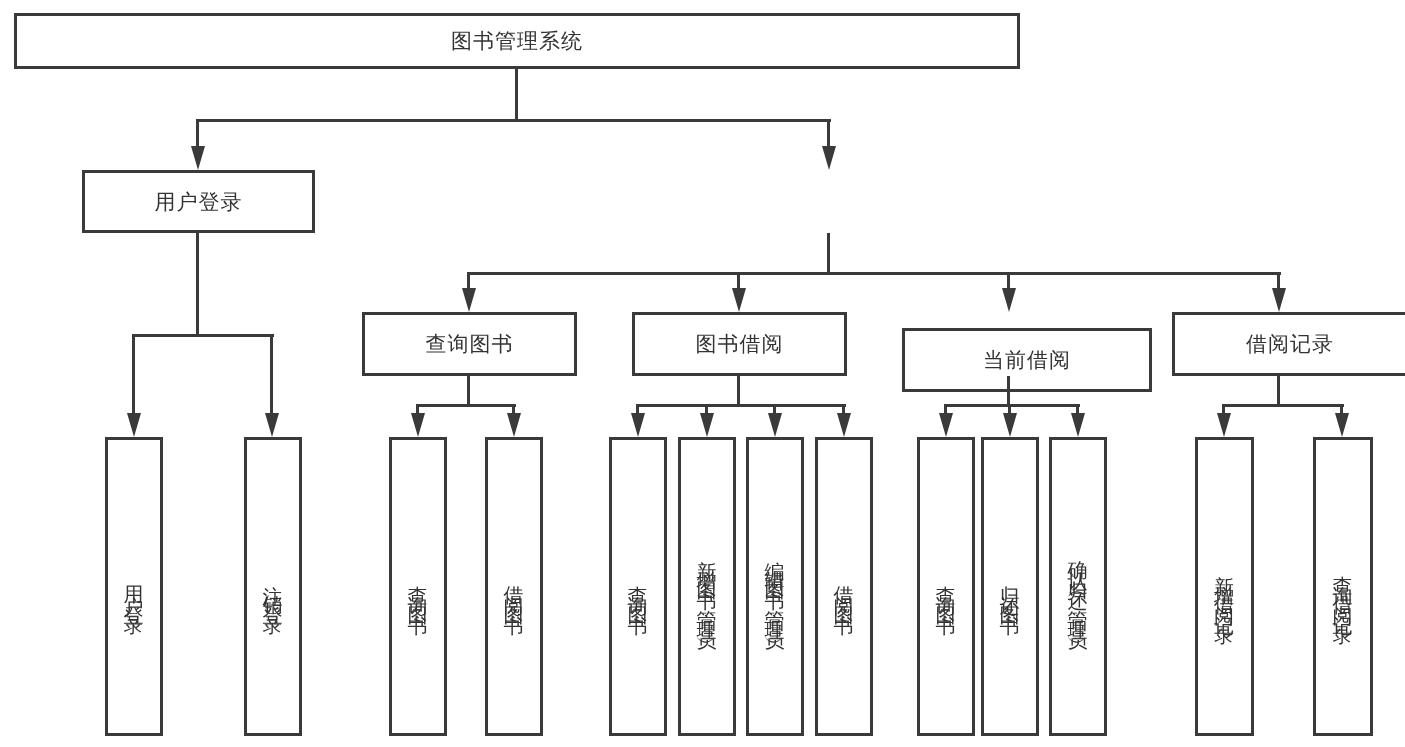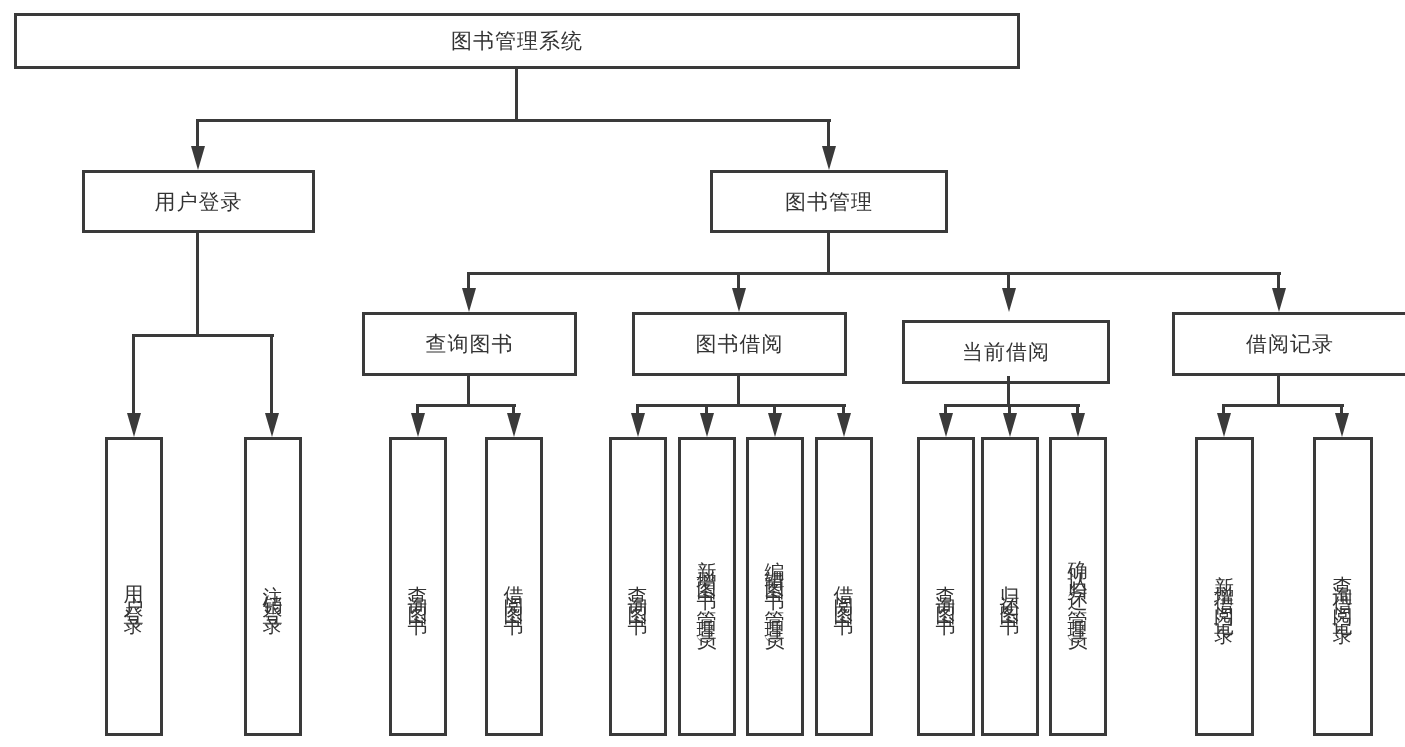--- a/index.html
+++ b/index.html
@@ -72,21 +72,20 @@
   <div>
     <div class="vline" style="left:515px; top:69px; height:51px;"></div>
     <div class="hline" style="left:196px; top:119px; width:635px;"></div>
     <div class="astem" style="left:196px; top:119px; height:28px;"></div>
     <div class="ahead" style="left:191px; top:146px;"></div>
     <div class="astem" style="left:827px; top:119px; height:28px;"></div>
     <div class="ahead" style="left:822px; top:146px;"></div>
   </div>
 
   <div class="box" style="left:82px; top:170px; width:233px; height:63px;">用户登录</div>
-  <div class="box" style="left:710px; top:170px; width:238px; height:63px;">图书管理</div>
 
   <div>
     <div class="vline" style="left:196px; top:233px; height:104px;"></div>
     <div class="hline" style="left:132px; top:334px; width:142px;"></div>
     <div class="astem" style="left:132px; top:334px; height:79px;"></div>
     <div class="ahead" style="left:127px; top:413px;"></div>
     <div class="astem" style="left:270px; top:334px; height:79px;"></div>
     <div class="ahead" style="left:265px; top:413px;"></div>
   </div>
 
@@ -98,21 +97,21 @@
     <div class="astem" style="left:737px; top:272px; height:20px;"></div>
     <div class="ahead" style="left:732px; top:288px;"></div>
     <div class="astem" style="left:1007px; top:272px; height:20px;"></div>
     <div class="ahead" style="left:1002px; top:288px;"></div>
     <div class="astem" style="left:1277px; top:272px; height:20px;"></div>
     <div class="ahead" style="left:1272px; top:288px;"></div>
   </div>
 
   <div class="box" style="left:362px; top:312px; width:215px; height:64px;">查询图书</div>
   <div class="box" style="left:632px; top:312px; width:215px; height:64px;">图书借阅</div>
-  <div class="box" style="left:902px; top:320px; width:208px; height:64px;">当前借阅</div>
+  <div class="box" style="left:902px; top:328px; width:250px; height:64px;">当前借阅</div>
   <div class="box" style="left:1172px; top:312px; width:236px; height:64px;">借阅记录</div>
 
   <div>
     <div class="vline" style="left:467px; top:376px; height:31px;"></div>
     <div class="hline" style="left:416px; top:404px; width:100px;"></div>
     <div class="astem" style="left:416px; top:404px; height:12px;"></div>
     <div class="ahead" style="left:411px; top:413px;"></div>
     <div class="astem" style="left:512px; top:404px; height:12px;"></div>
     <div class="ahead" style="left:507px; top:413px;"></div>
   </div>

